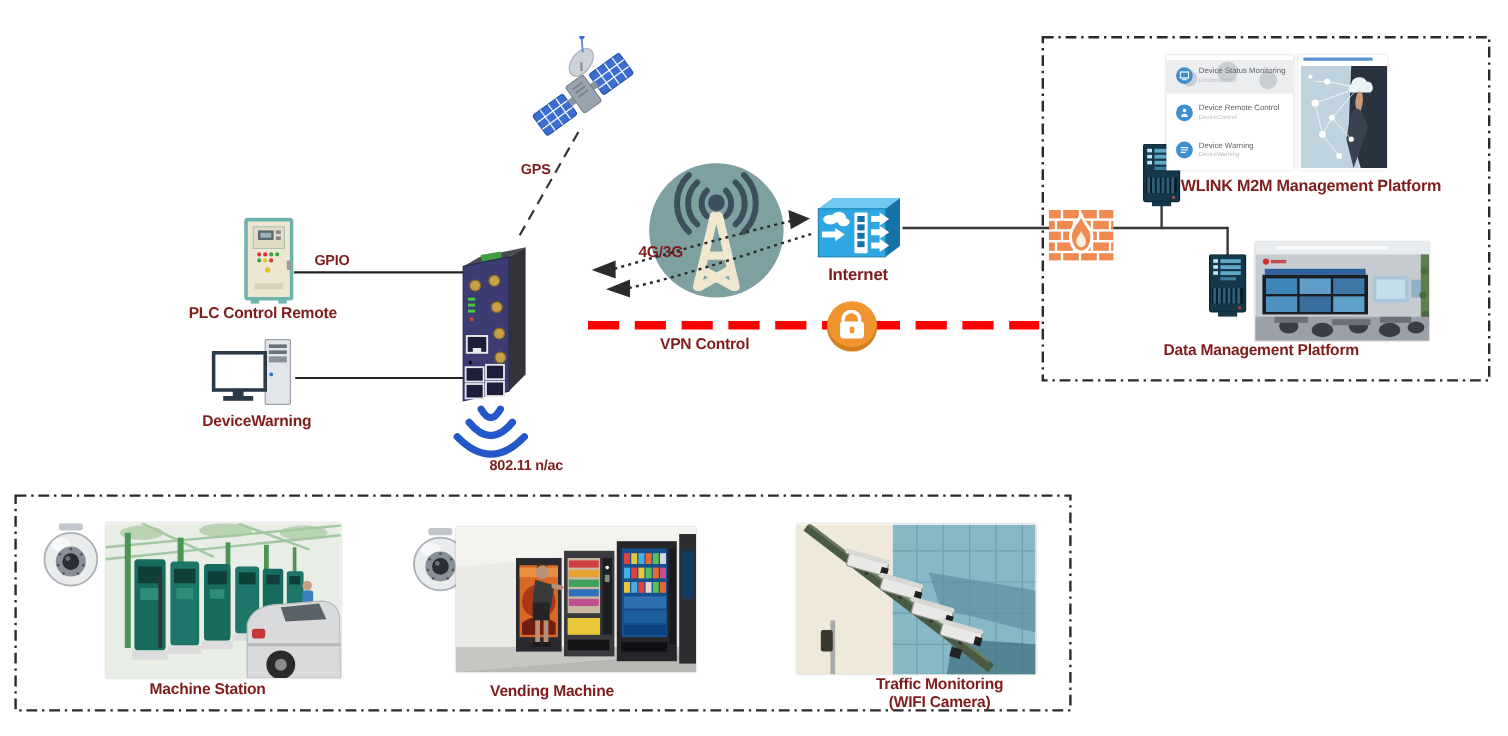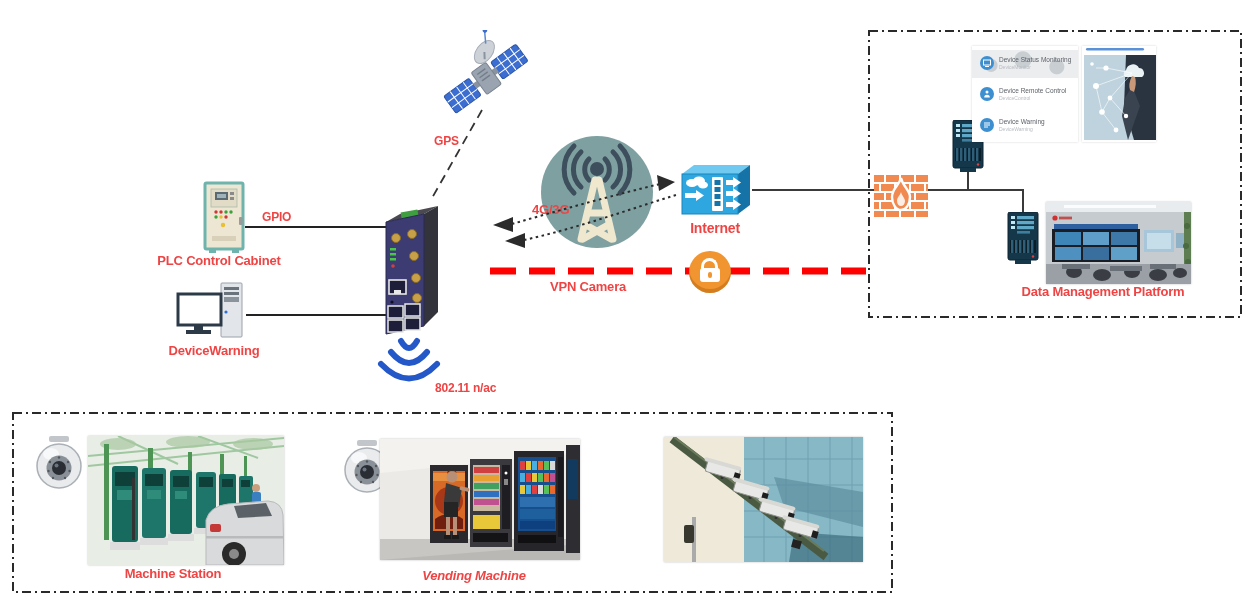--- a/index.html
+++ b/index.html
@@ -2,21 +2,21 @@
 <html><head>
 <meta charset="utf-8">
 <style>
   html,body{margin:0;padding:0;background:#fff;}
   #canvas{
     position:relative;width:1257px;height:613px;background:#ffffff;overflow:hidden;
     font-family:"Liberation Sans",sans-serif;color:#1a1a1a;
   }
   .abs{position:absolute;}
   .lbl{
-    position:absolute;font-weight:700;font-size:13px;color:#ef4444;
+    position:absolute;font-weight:700;font-size:13px;color:#7f1d1d;
     text-align:center;letter-spacing:-0.2px;white-space:nowrap;z-index:4;
   }
   .lbl.small{font-size:12px;}
   svg{display:block;}
   #underlay{position:absolute;left:0;top:0;z-index:1;pointer-events:none;}
   #overlay{position:absolute;left:0;top:0;z-index:6;pointer-events:none;}
   .icon{z-index:2;}
   
   #vpn-lock{
     position:absolute;left:689px;top:251px;width:42px;height:42px;border-radius:50%;
@@ -123,21 +123,21 @@
     </svg>
   </div>
 
   <div class="abs icon" style="left:370px;top:336px;">
     <svg width="78" height="54" viewBox="0 0 78 54">
       <path d="M31,5 Q39,19 47,5" stroke="#2458C8" stroke-width="6" fill="none" stroke-linecap="round"></path>
       <path d="M21,16 Q39,38 57,16" stroke="#2458C8" stroke-width="6" fill="none" stroke-linecap="round"></path>
       <path d="M11,28 Q39,57 67,28" stroke="#2458C8" stroke-width="6" fill="none" stroke-linecap="round"></path>
     </svg>
   </div>
-  <div class="lbl small" style="left:435px;top:381px;">802.11 n/ac</div>
+  <div class="lbl small" style="left:408px;top:381px;">802.11 n/ac</div>
 
   <div class="abs icon" style="left:203px;top:181px;">
     <svg width="44" height="74" viewBox="0 0 44 74">
       <rect x="6" y="68" width="7" height="4" fill="#6FB3AD"></rect>
       <rect x="29" y="68" width="7" height="4" fill="#6FB3AD"></rect>
       <rect x="2" y="2" width="38" height="66" rx="1.5" fill="#EDE6D2" stroke="#6FB3AD" stroke-width="3"></rect>
       <rect x="8" y="8" width="26" height="18" fill="#E2DBC6" stroke="#A8BCA8" stroke-width="0.8"></rect>
       <rect x="12" y="11" width="13" height="8" fill="#5A6A72"></rect>
       <rect x="14" y="13" width="9" height="4" fill="#9FB2BA"></rect>
       <rect x="27" y="11" width="4" height="3" fill="#8A8A8A"></rect>
@@ -147,21 +147,21 @@
       <circle cx="23" cy="31" r="1.7" fill="#3AA23A"></circle>
         <circle cx="28" cy="31" r="1.7" fill="#3AA23A"></circle>
       <circle cx="13" cy="36" r="1.7" fill="#3AA23A"></circle>
         <circle cx="18" cy="36" r="1.7" fill="#E8C030"></circle>
       <circle cx="23" cy="36" r="1.7" fill="#D03838"></circle>
       <circle cx="20" cy="44" r="2.2" fill="#E8C030"></circle>
       <rect x="9" y="55" width="24" height="5" fill="#D8D0B8"></rect>
       <rect x="36" y="36" width="3.5" height="8" rx="1" fill="#9A9A9A"></rect>
     </svg>
   </div>
-  <div class="lbl" style="left:148px;top:253px;width:142px;">PLC Control Cabinet</div>
+  <div class="lbl" style="left:148px;top:253px;width:142px;">PLC Control Remote</div>
   <div class="lbl small" style="left:262px;top:210px;">GPIO</div>
 
   <div class="abs icon" style="left:176px;top:281px;">
     <svg width="74" height="64" viewBox="0 0 74 64">
       <rect x="45" y="2" width="21" height="54" rx="1" fill="#E2E6EA" stroke="#9AA2AA"></rect>
       <rect x="48" y="6" width="15" height="3" fill="#6A737C"></rect>
       <rect x="48" y="11" width="15" height="3" fill="#6A737C"></rect>
       <rect x="48" y="16" width="15" height="5" fill="#8A939C"></rect>
       <circle cx="50" cy="31" r="1.6" fill="#2E6FD6"></circle>
       <rect x="2" y="13" width="43" height="31" fill="#ffffff" stroke="#2C3A48" stroke-width="3"></rect>
@@ -212,21 +212,21 @@
       <g fill="#1573A8">
         <rect x="38.5" y="18" width="6" height="5"></rect>
         <rect x="38.5" y="25" width="6" height="5"></rect>
         <rect x="38.5" y="32" width="6" height="5"></rect>
         <rect x="38.5" y="39" width="6" height="5"></rect>
       </g>
     </svg>
   </div>
   <div class="lbl" style="left:676px;top:220px;width:78px;font-size:14px;">Internet</div>
 
-  <div class="lbl" style="left:550px;top:279px;">VPN Camera</div>
+  <div class="lbl" style="left:550px;top:279px;">VPN Control</div>
   <div id="vpn-lock">
     <div class="shackle"></div>
     <div class="lock-body"></div>
     <div class="keyhole"></div>
   </div>
 
   <div class="abs icon" style="left:874px;top:174px;">
     <svg width="54" height="44" viewBox="0 0 54 44">
       <g fill="#F08A50">
         <rect x="0" y="1" width="10" height="7"></rect>
@@ -273,20 +273,21 @@
           <rect x="8" y="28" width="2.4" height="13"></rect>
           <rect x="12" y="28" width="2.4" height="13"></rect>
           <rect x="16" y="28" width="2.4" height="13"></rect>
           <rect x="20" y="28" width="2.4" height="13"></rect>
           <rect x="24" y="28" width="2.4" height="13"></rect>
         </g>
       <circle cx="26" cy="44.5" r="1.2" fill="#E04040"></circle>
       <rect x="8" y="48" width="16" height="4" fill="#15374A"></rect>
     </svg>
   </div>
+  <div class="lbl" style="left:984px;top:147px;text-align:left;font-size:13.5px;">WLINK M2M Management Platform</div>
 
   <div class="abs icon" style="left:1007px;top:212px;">
     <svg width="32" height="52" viewBox="0 0 32 52">
       <rect x="1" y="0" width="30" height="48" rx="2" fill="#15374A" stroke="#0C2230"></rect>
       <rect x="4" y="4" width="4" height="3" fill="#BFE8F4"></rect>
         <rect x="10" y="4" width="17" height="3.2" fill="#5FA8C8"></rect>
       <rect x="4" y="9" width="4" height="3" fill="#BFE8F4"></rect>
         <rect x="10" y="9" width="17" height="3.2" fill="#5FA8C8"></rect>
       <rect x="4" y="14" width="4" height="3" fill="#BFE8F4"></rect>
         <rect x="10" y="14" width="17" height="3.2" fill="#5FA8C8"></rect>
@@ -410,21 +411,21 @@
           <ellipse cx="112" cy="73" rx="9" ry="6"></ellipse>
           <ellipse cx="134" cy="71" rx="7" ry="5"></ellipse>
       </g>
       <g fill="#6A7078">
         <rect x="16" y="62" width="28" height="5"></rect>
           <rect x="64" y="64" width="32" height="5"></rect>
           <rect x="104" y="62" width="26" height="5"></rect>
       </g>
     </svg>
   </div>
-  <div class="lbl" style="left:1008px;top:284px;width:190px;">Data Management Platform</div>
+  <div class="lbl" style="left:956px;top:284px;width:190px;">Data Management Platform</div>
 
   <div class="abs icon" style="left:36px;top:436px;">
     <svg width="48" height="58" viewBox="0 0 48 58">
       <rect x="13" y="0" width="20" height="6" rx="2" fill="#C2C6CA"></rect>
       <circle cx="23" cy="30" r="22" fill="#E9EBED" stroke="#AAB0B6" stroke-width="1.5"></circle>
       <ellipse cx="15" cy="18" rx="8" ry="6" fill="#F8F9FA" opacity="0.9"></ellipse>
       <circle cx="23" cy="32" r="12.5" fill="#8A9098"></circle>
       <g fill="#54585E">
         <circle cx="23" cy="21.5" r="1.2"></circle>
           <circle cx="14" cy="26" r="1.2"></circle>
@@ -580,21 +581,21 @@
         <polygon points="66,44 82,49 79,68 64,63" fill="#3A3A3A"></polygon>
         <rect x="64" y="63" width="14" height="15" fill="#252525"></rect>
         <rect x="66" y="78" width="4" height="19" fill="#B89078"></rect>
         <rect x="73" y="78" width="4" height="19" fill="#B89078"></rect>
         <rect x="64" y="96" width="7" height="4" fill="#1A1A1A"></rect>
           <rect x="72" y="96" width="7" height="4" fill="#1A1A1A"></rect>
         <rect x="80" y="47" width="10" height="4" rx="2" fill="#B89078" transform="rotate(12 80 47)"></rect>
       </g>
     </svg>
   </div>
-  <div class="lbl" style="left:404px;top:568px;width:140px;font-style:italic;">Vending Machine</div>
+  <div class="lbl" style="left:390px;top:568px;width:140px;">Vending Machine</div>
 
   <div class="abs icon" style="left:664px;top:437px;box-shadow:0 0 2px rgba(0,0,0,.25);">
     <svg width="199" height="125" viewBox="0 0 199 125">
       <rect x="0" y="0" width="80" height="125" fill="#EFE9DA"></rect>
       <rect x="80" y="0" width="119" height="125" fill="#86B8C6"></rect>
       <g stroke="#6FA0B0" stroke-width="1">
         <line x1="100" y1="0" x2="100" y2="125"></line>
           <line x1="122" y1="0" x2="122" y2="125"></line>
           <line x1="144" y1="0" x2="144" y2="125"></line>
           <line x1="166" y1="0" x2="166" y2="125"></line>
@@ -630,20 +631,24 @@
       </g>
       <g>
         <line x1="136" y1="100" x2="136" y2="90" stroke="#333" stroke-width="2.5"></line>
         <rect x="120" y="86" width="34" height="11" rx="2" fill="#E8E8E6" stroke="#90908C" transform="rotate(16 137 91)"></rect>
         <rect x="118" y="83" width="38" height="4" rx="2" fill="#D8D8D4" transform="rotate(16 137 85)"></rect>
         <rect x="148" y="94" width="6" height="7" fill="#1E1E1E" transform="rotate(16 151 97)"></rect>
         <rect x="128" y="103" width="9" height="8" fill="#222" transform="rotate(16 132 107)"></rect>
       </g>
     </svg>
   </div>
+  <div class="lbl" style="left:700px;top:562px;width:166px;line-height:15px;">
+    <div>Traffic Monitoring</div>
+    <div>(WIFI Camera)</div>
+  </div>
 
   <svg id="overlay" width="1257" height="613">
     <path d="M512,224 C560,210 618,194 660,184" stroke="#2b2b2b" stroke-width="2" stroke-dasharray="2.5 3.5" fill="none"></path>
     <path d="M524,240 C578,228 630,209 676,195" stroke="#2b2b2b" stroke-width="2" stroke-dasharray="2.5 3.5" fill="none"></path>
     <polygon points="493,225 513,217 513,232" fill="#2b2b2b"></polygon>
     <polygon points="505,241 525,233 525,248" fill="#2b2b2b"></polygon>
     <polygon points="675,182 657,175 659,191" fill="#2b2b2b"></polygon>
   </svg>
 
 </div>

